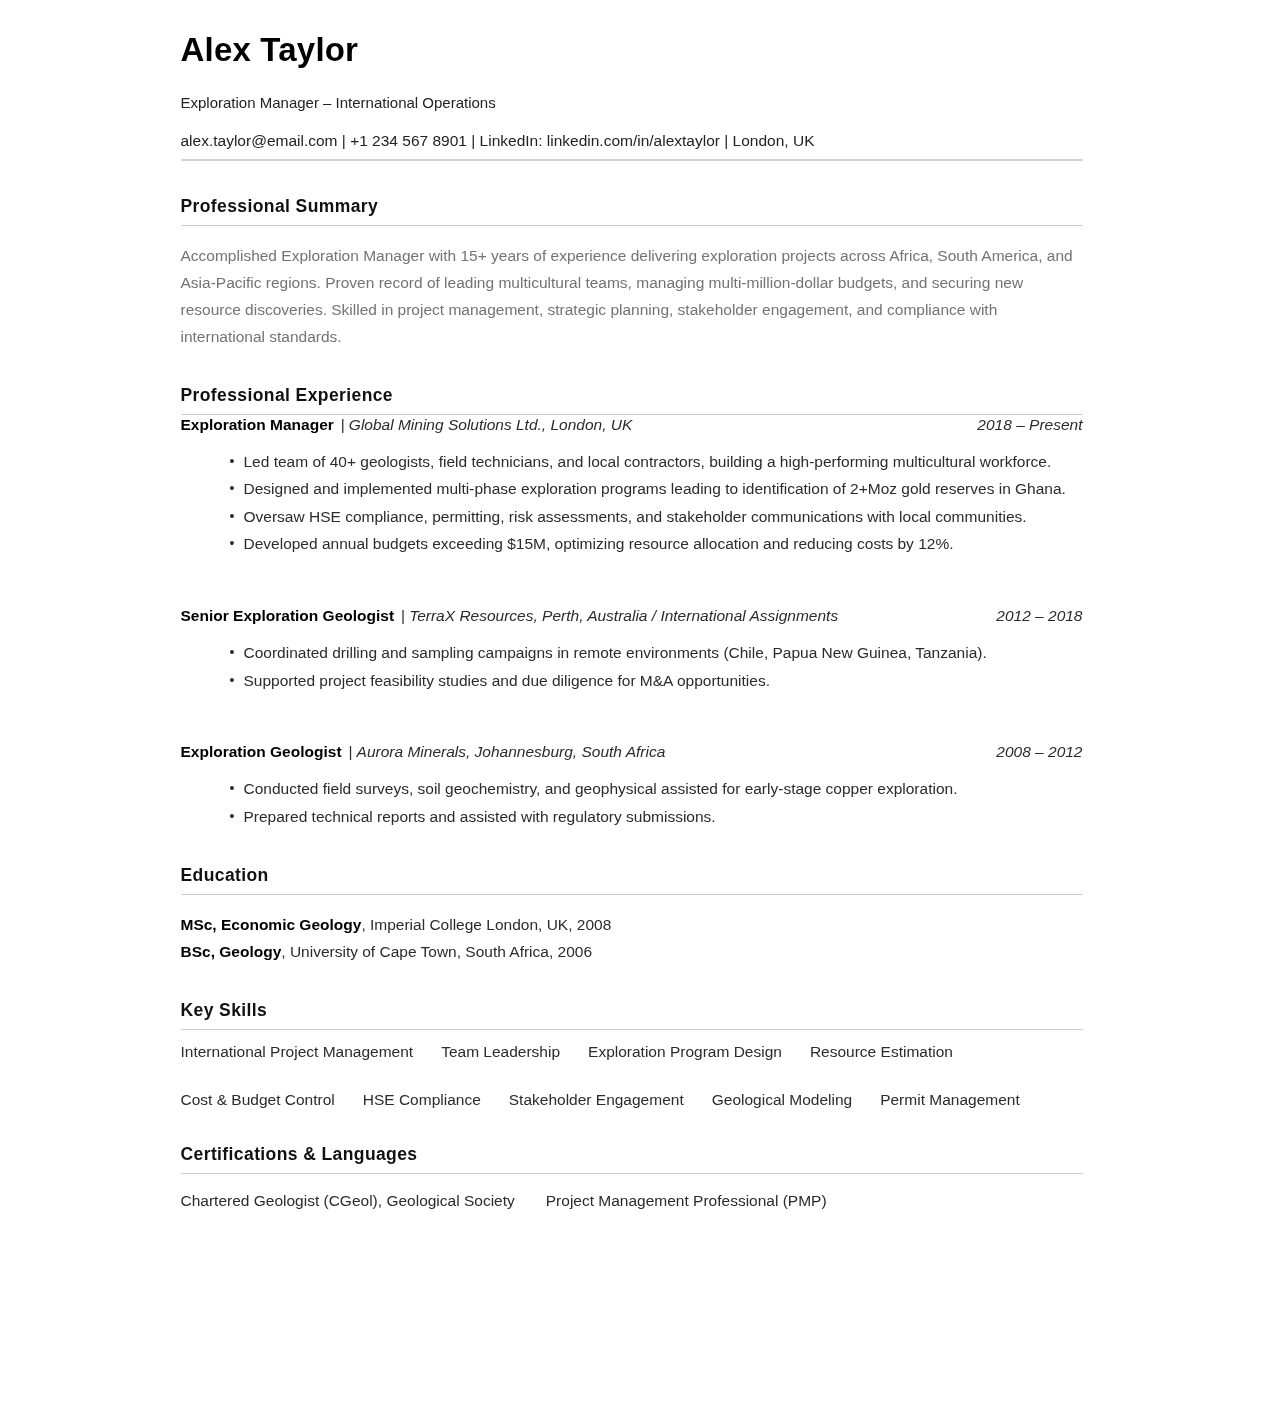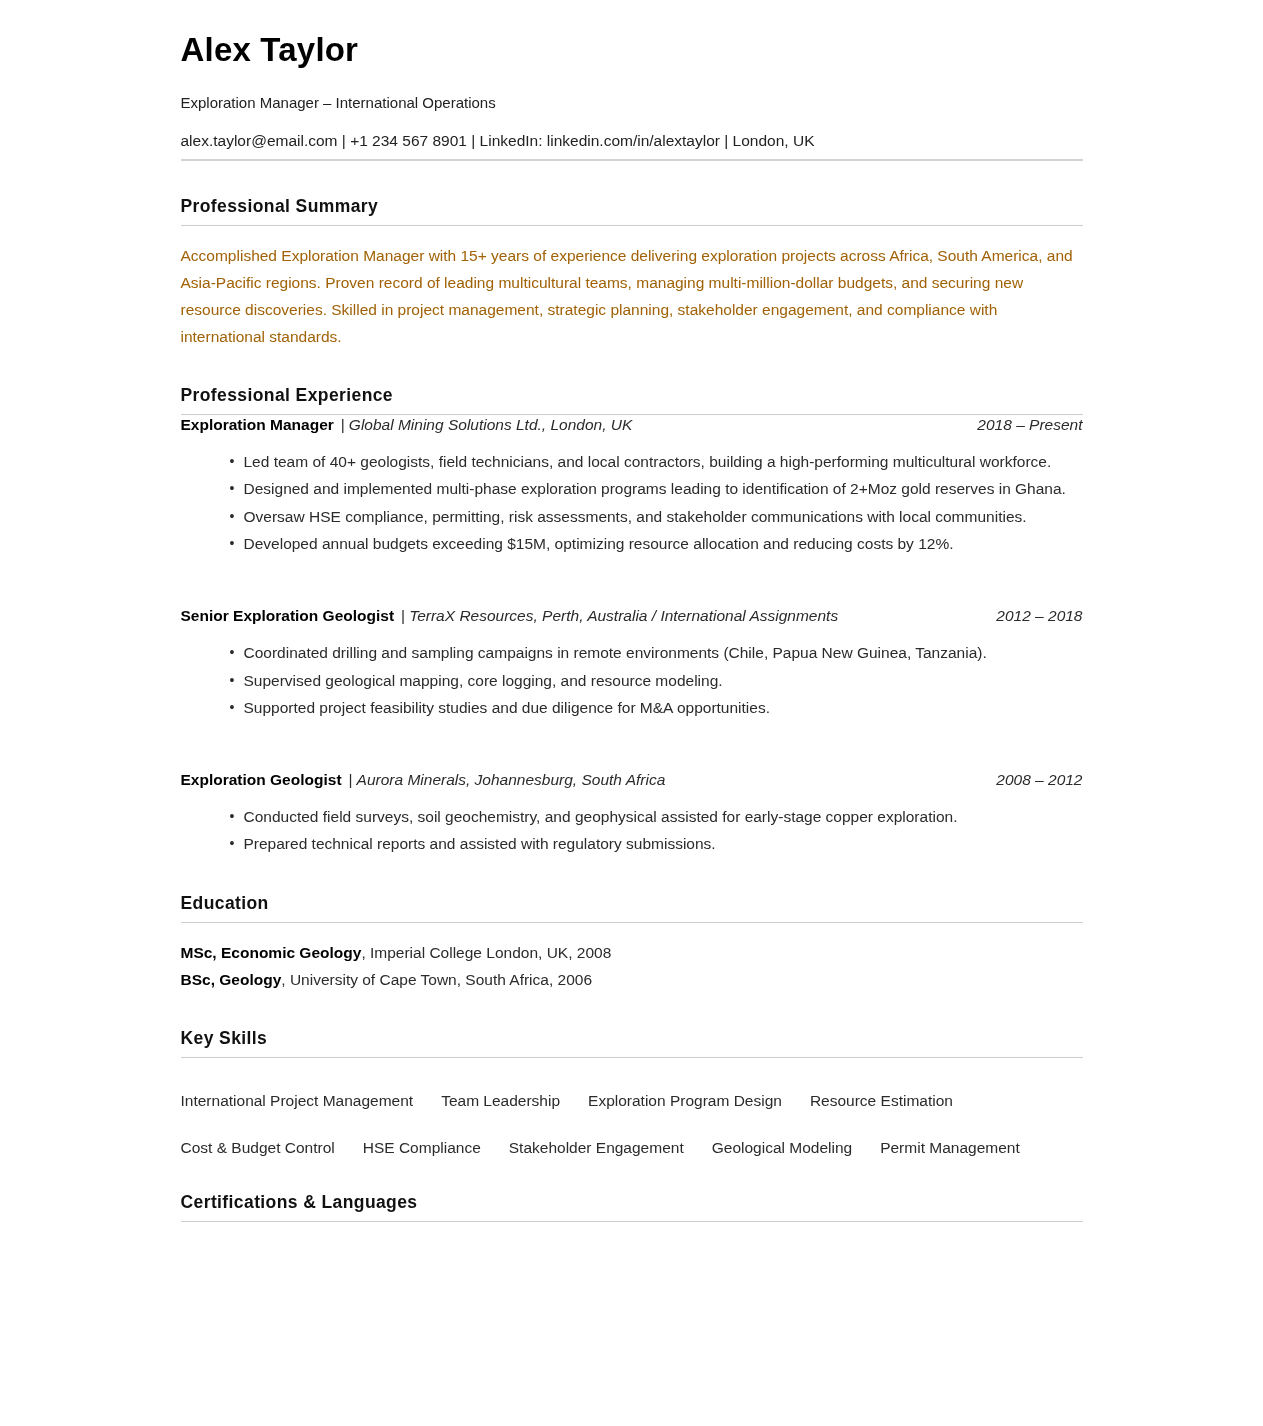--- a/index.html
+++ b/index.html
@@ -55,21 +55,21 @@
   }
   .section-divider {
     border: none;
     border-top: 1px solid #cccccc;
     margin: 0 0 0 0;
   }
   .summary-text {
     font-size: 15.5px;
     line-height: 27px;
     margin: 16px 0 0 0;
-    color: #a16207;
+    color: #737373;
   }
   .job {
   }
   .job + .job {
     margin-top: 48px;
   }
   .job-header {
     display: flex;
     justify-content: space-between;
     align-items: baseline;
@@ -123,21 +123,21 @@
   }
   .edu-degree {
     font-weight: 700;
     color: #000000;
   }
   .skills-row {
     display: flex;
     flex-wrap: wrap;
     column-gap: 30px;
     row-gap: 23px;
-    margin-top: 33px;
+    margin-top: 12px;
     font-size: 15.5px;
     line-height: 1.25;
     gap: 28px;
   }
   .cert-row {
     display: flex;
     flex-wrap: wrap;
     column-gap: 31px;
     row-gap: 23px;
     margin-top: 17px;
@@ -179,21 +179,20 @@
 
   <div class="job">
     <div class="job-header">
       <span>
         <span class="job-title">Senior Exploration Geologist</span><span class="job-sep">|</span><span class="job-company">TerraX Resources, Perth, Australia / International Assignments</span>
       </span>
       <span class="job-dates">2012 – 2018</span>
     </div>
     <ul class="job-bullets">
       <li>Coordinated drilling and sampling campaigns in remote environments (Chile, Papua New Guinea, Tanzania).</li>
-      <li>Supervised geological mapping, core logging, and resource modeling.</li>
       <li>Supported project feasibility studies and due diligence for M&amp;A opportunities.</li>
     </ul>
   </div>
 
   <div class="job">
     <div class="job-header">
       <span>
         <span class="job-title">Exploration Geologist</span><span class="job-sep">|</span><span class="job-company">Aurora Minerals, Johannesburg, South Africa</span>
       </span>
       <span class="job-dates">2008 – 2012</span>
@@ -220,14 +219,18 @@
     <span>Resource Estimation</span>
     <span>Cost &amp; Budget Control</span>
     <span>HSE Compliance</span>
     <span>Stakeholder Engagement</span>
     <span>Geological Modeling</span>
     <span>Permit Management</span>
   </div>
 
   <h2 class="section-heading">Certifications &amp; Languages</h2>
   <hr class="section-divider">
+  <div class="cert-row">
+    <span>Chartered Geologist (CGeol), Geological Society</span>
+    <span>Project Management Professional (PMP)</span>
+  </div>
 
 </div>
 
 </body></html>

